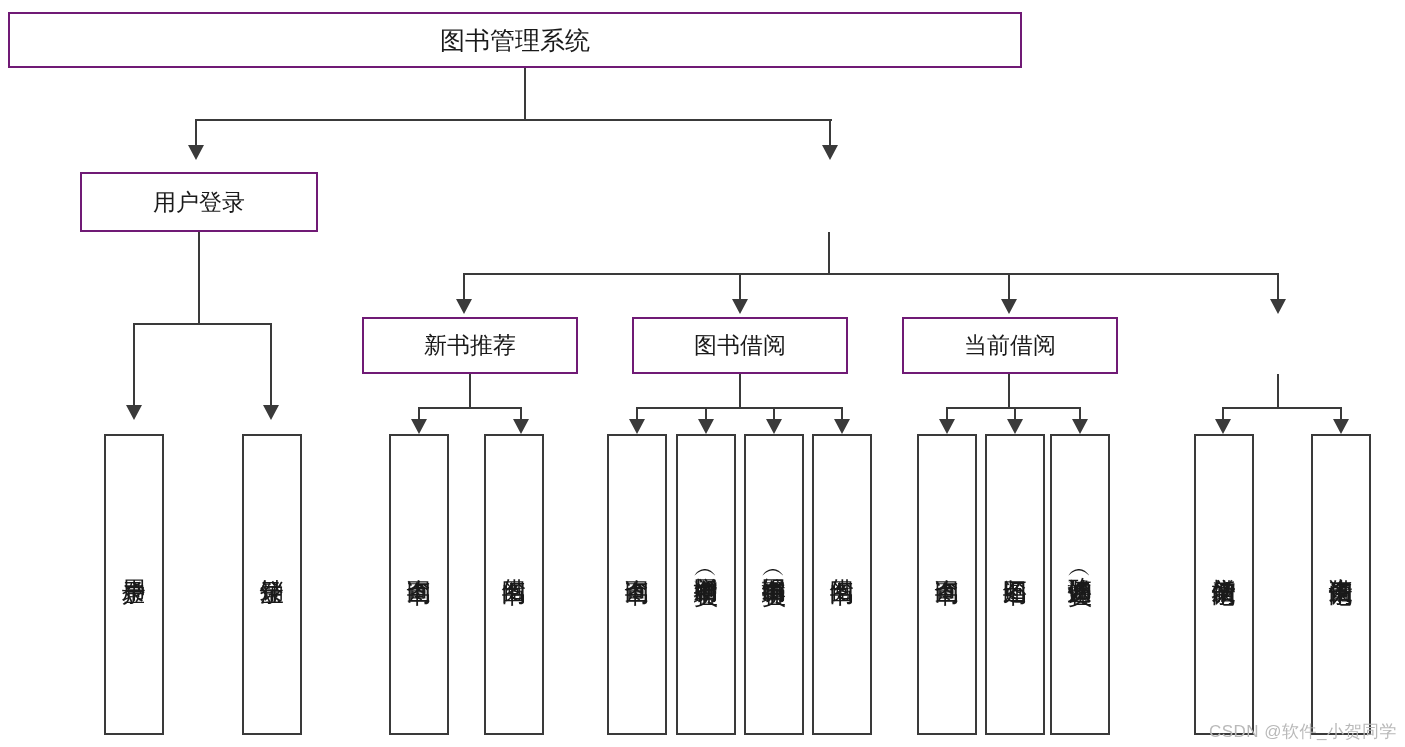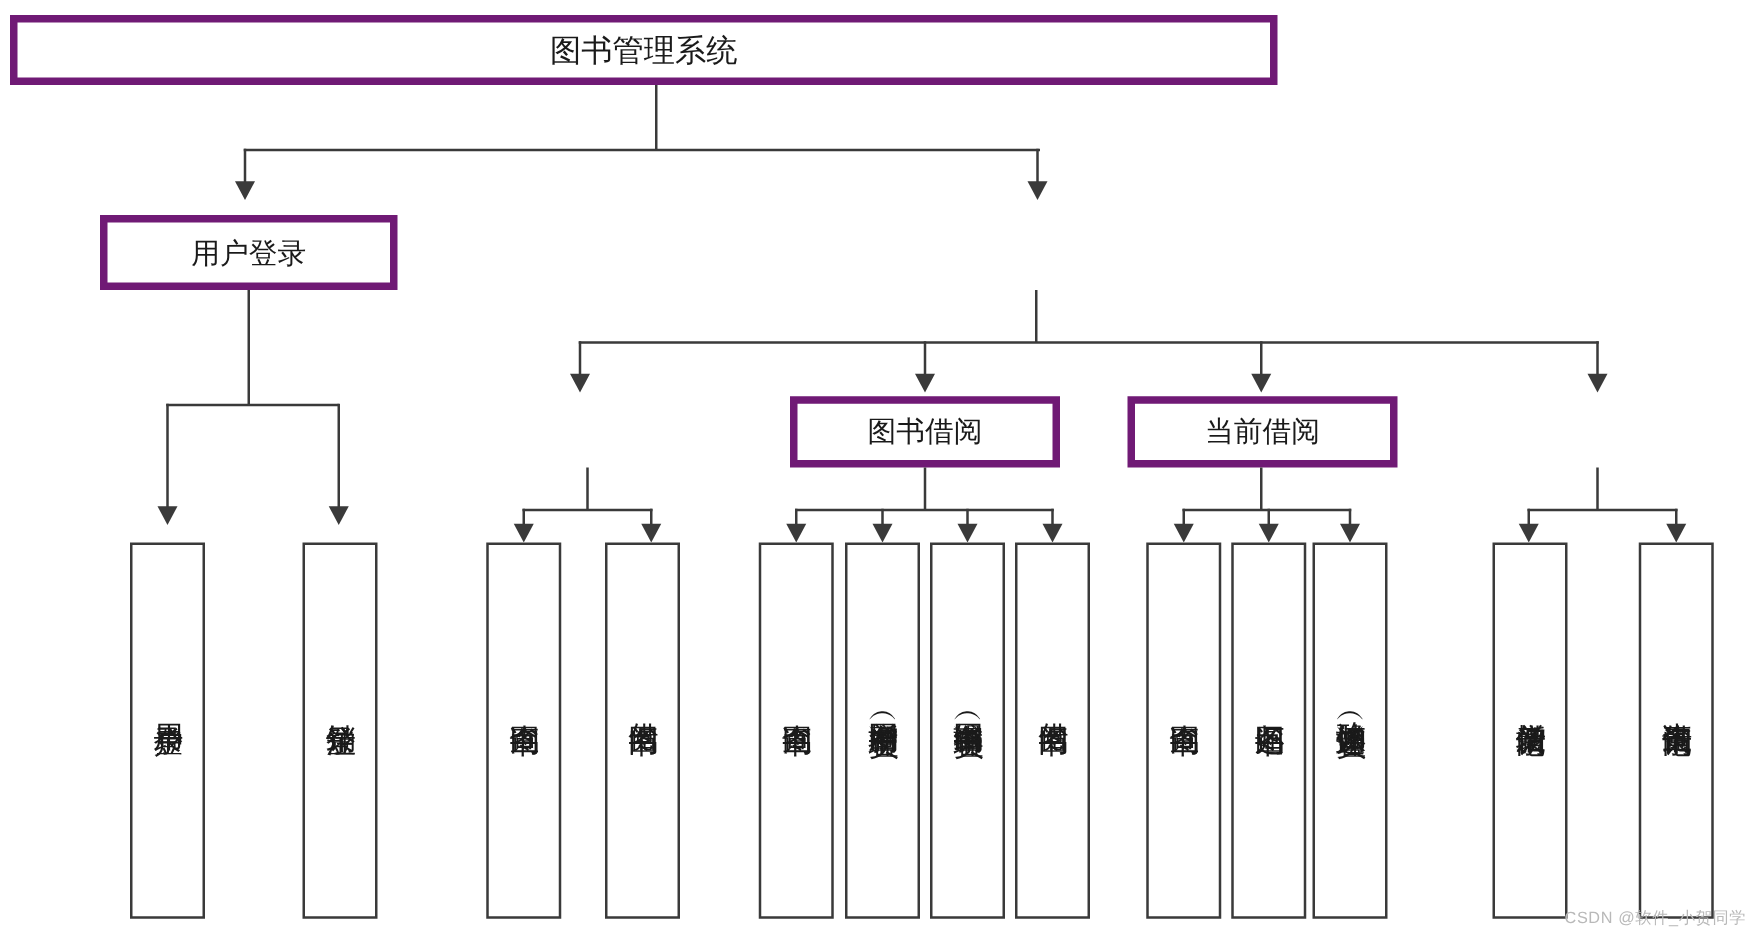--- a/index.html
+++ b/index.html
@@ -15,21 +15,21 @@
     width: 1405px;
     height: 747px;
     background: #ffffff;
     overflow: hidden;
   }
   
   .node {
     position: absolute;
     box-sizing: border-box;
     background: #ffffff;
-    border: 6px solid #701a75;
+    border: 2px solid #701a75;
     display: flex;
     align-items: center;
     justify-content: center;
     color: #1a1a1a;
   }
   .node.root {
     font-size: 25px;
   }
   .node.lvl2 {
     font-size: 23px;
@@ -71,21 +71,21 @@
     height: 0;
     border-left: 8px solid transparent;
     border-right: 8px solid transparent;
     border-top: 15px solid #3a3a3a;
   }
   
   #watermark {
     position: absolute;
     right: 8px;
     bottom: 4px;
-    font-size: 13px;
+    font-size: 17px;
     color: #b9b9b9;
     white-space: nowrap;
     letter-spacing: 0.5px;
   }
 </style>
 </head>
 <body>
 
 <div id="canvas">
 
@@ -115,20 +115,23 @@
   <div class="hline" style="left:463px; top:273px; width:816px; height:2px;"></div>
   <div class="vline" style="left:463px; top:273px; width:2px; height:28px;"></div>
   <div class="arrow" style="left:456px; top:299px;"></div>
   <div class="vline" style="left:739px; top:273px; width:2px; height:28px;"></div>
   <div class="arrow" style="left:732px; top:299px;"></div>
   <div class="vline" style="left:1008px; top:273px; width:2px; height:28px;"></div>
   <div class="arrow" style="left:1001px; top:299px;"></div>
   <div class="vline" style="left:1277px; top:273px; width:2px; height:28px;"></div>
   <div class="arrow" style="left:1270px; top:299px;"></div>
 
+  <div class="node lvl3" style="left:362px; top:317px; width:216px; height:57px;">
+    <span>新书推荐</span>
+  </div>
   <div class="node lvl3" style="left:902px; top:317px; width:216px; height:57px;">
     <span>当前借阅</span>
   </div>
   <div class="node lvl3" style="left:632px; top:317px; width:216px; height:57px;">
     <span>图书借阅</span>
   </div>
 
   <div class="vline" style="left:469px; top:374px; width:2px; height:34px;"></div>
   <div class="hline" style="left:418px; top:407px; width:104px; height:2px;"></div>
   <div class="vline" style="left:418px; top:407px; width:2px; height:14px;"></div>

